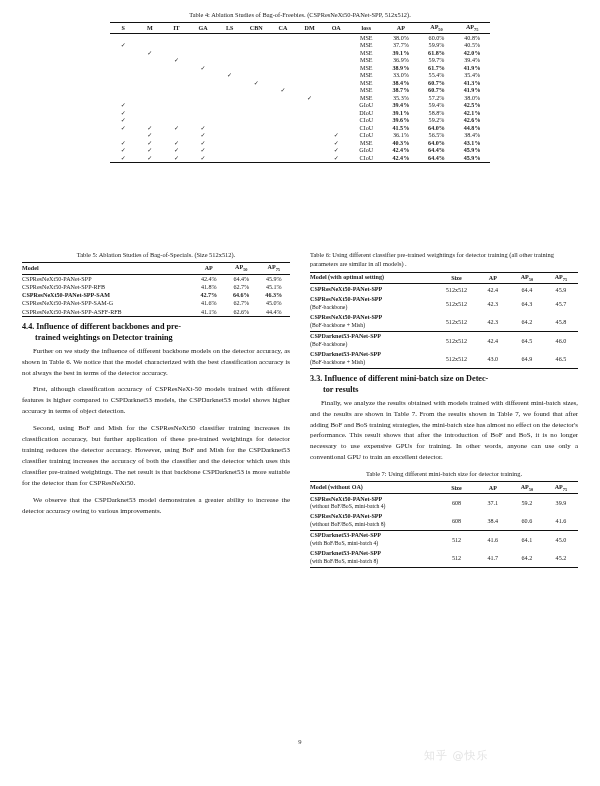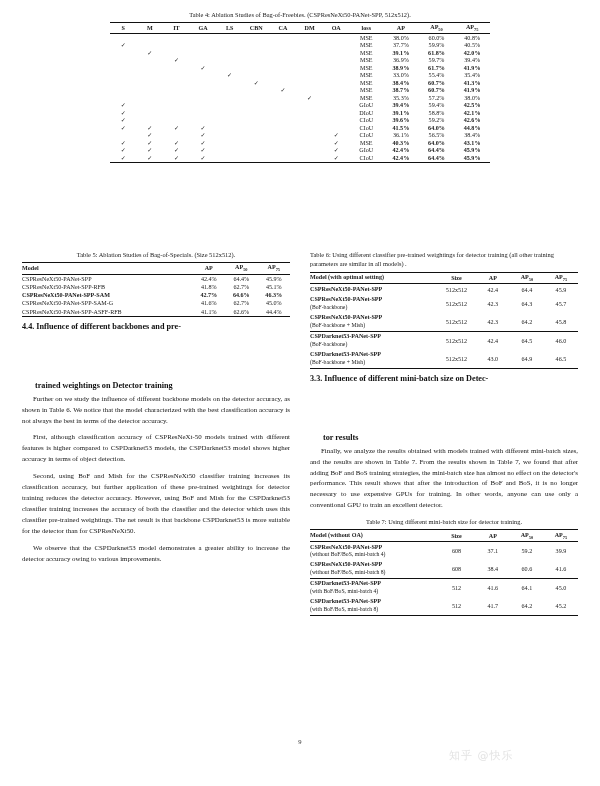--- a/index.html
+++ b/index.html
@@ -78,21 +78,21 @@
   .col.right { left: 310px; }
 
   h2.sec {
     font-size: 8.2px;
     font-weight: bold;
     margin: 4px 0 3px 0;
     line-height: 1.35;
     text-align: justify;
     text-align-last: left;
   }
-  h2.sec .ind { display: block; padding-left: 13px; margin-top: 48px; }
+  h2.sec .ind { display: block; padding-left: 13px; }
   p.body {
     font-size: 6.9px;
     line-height: 1.58;
     margin: 0 0 6px 0;
     text-align: justify;
     text-indent: 11px;
     color: #141414;
   }
 
   
@@ -111,21 +111,21 @@
   #pageno {
     position: absolute;
     left: 0; right: 0;
     top: 738px;
     text-align: center;
     font-size: 6.6px;
     color: #333;
   }
   #watermark {
     position: absolute;
-    left: 449px;
+    left: 424px;
     top: 748px;
     font-size: 11px;
     color: #e3e3e3;
     letter-spacing: 1px;
     font-family: "DejaVu Sans", sans-serif;
     user-select: none;
   }
 </style>
 </head>
 <body>

